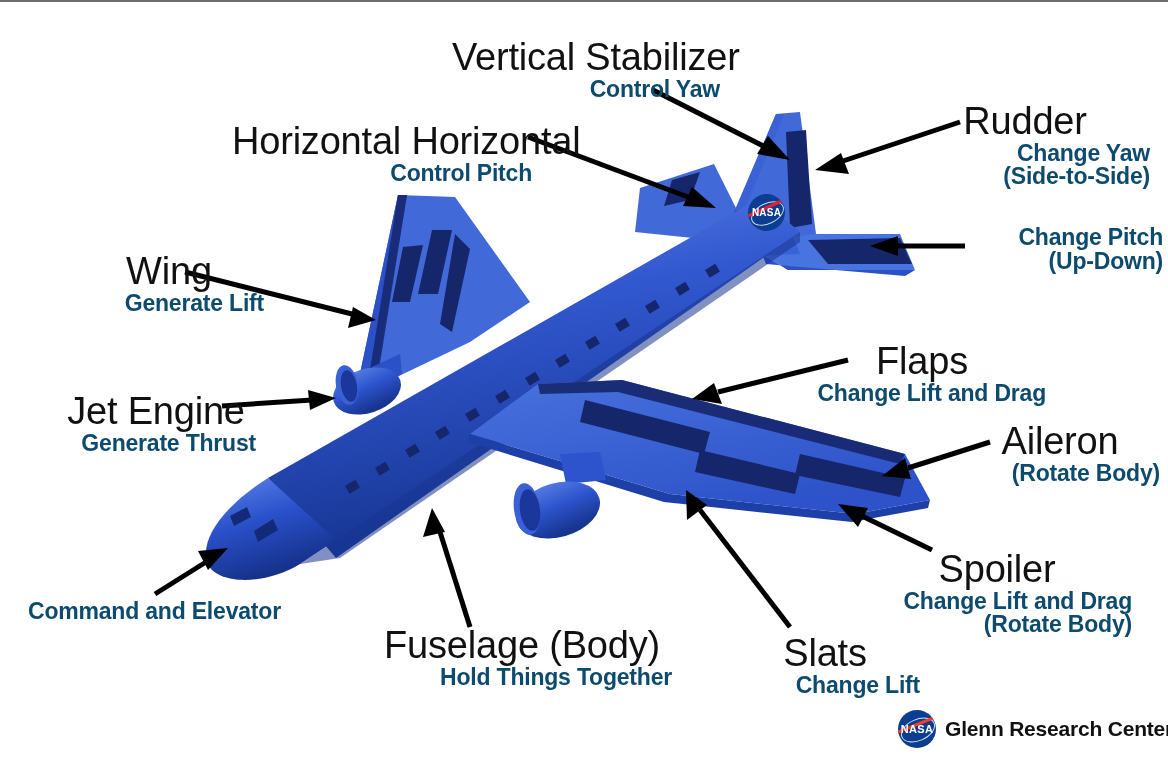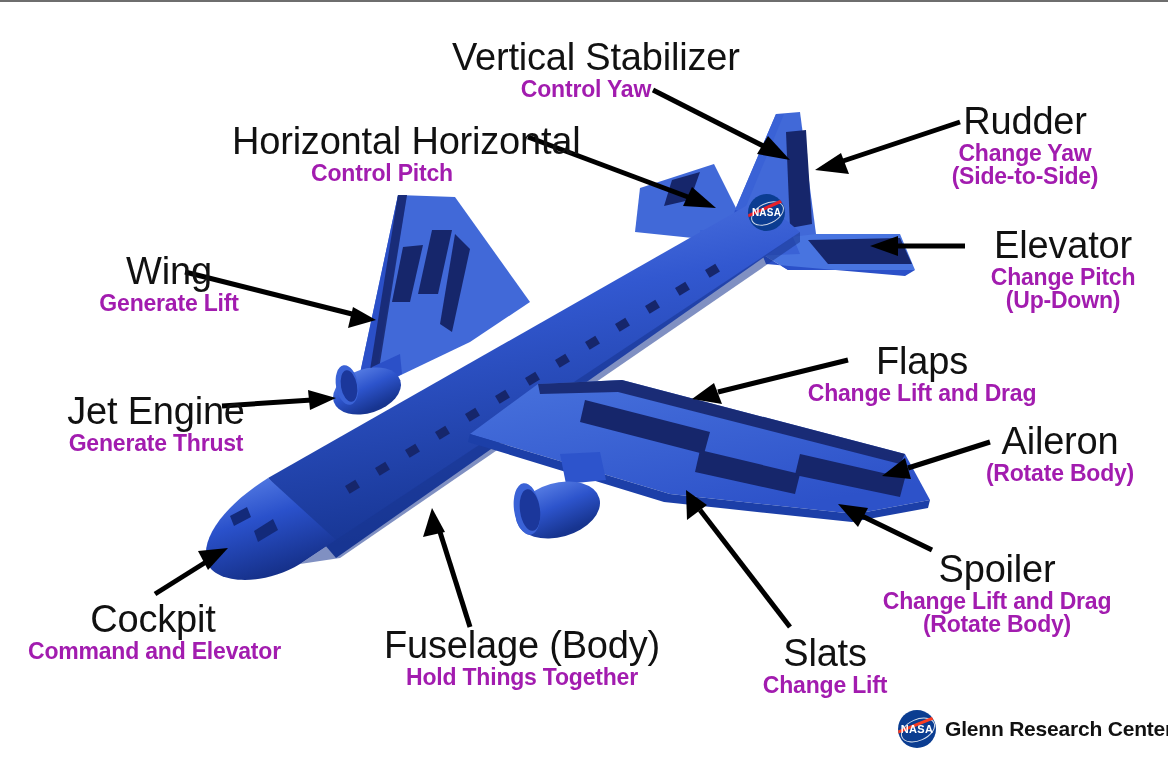--- a/index.html
+++ b/index.html
@@ -26,24 +26,25 @@
   }
   .callout .title {
     display: block;
     color: #111111;
     font-size: 38px;
     font-weight: 400;
     letter-spacing: -0.2px;
   }
   .callout .sub {
     display: block;
-    color: #a21caf;
+    color: #0c4a6e;
     font-size: 23px;
     font-weight: bold;
     letter-spacing: -0.2px;
+    text-align: right;
   }
 
   svg.art {
     position: absolute;
     left: 0; top: 0;
     width: 1168px;
     height: 765px;
     pointer-events: none;
   }
 
@@ -299,21 +300,20 @@
     <span class="sub">Change Yaw</span>
     <span class="sub">(Side-to-Side)</span>
   </div>
 
   <div class="callout" style="left:232px; top:120px; width:300px;">
     <span class="title">Horizontal Horizontal</span>
     <span class="sub">Control Pitch</span>
   </div>
 
   <div class="callout" style="left:963px; top:224px; width:200px;">
-    <span class="title">Elevator</span>
     <span class="sub">Change Pitch</span>
     <span class="sub">(Up-Down)</span>
   </div>
 
   <div class="callout" style="left:74px; top:250px; width:190px;">
     <span class="title">Wing</span>
     <span class="sub">Generate Lift</span>
   </div>
 
   <div class="callout" style="left:798px; top:340px; width:248px;">
@@ -331,21 +331,20 @@
     <span class="sub">Generate Thrust</span>
   </div>
 
   <div class="callout" style="left:862px; top:548px; width:270px;">
     <span class="title">Spoiler</span>
     <span class="sub">Change Lift and Drag</span>
     <span class="sub">(Rotate Body)</span>
   </div>
 
   <div class="callout" style="left:28px; top:598px; width:250px;">
-    <span class="title">Cockpit</span>
     <span class="sub">Command and Elevator</span>
   </div>
 
   <div class="callout" style="left:372px; top:624px; width:300px;">
     <span class="title">Fuselage (Body)</span>
     <span class="sub">Hold Things Together</span>
   </div>
 
   <div class="callout" style="left:730px; top:632px; width:190px;">
     <span class="title">Slats</span>

